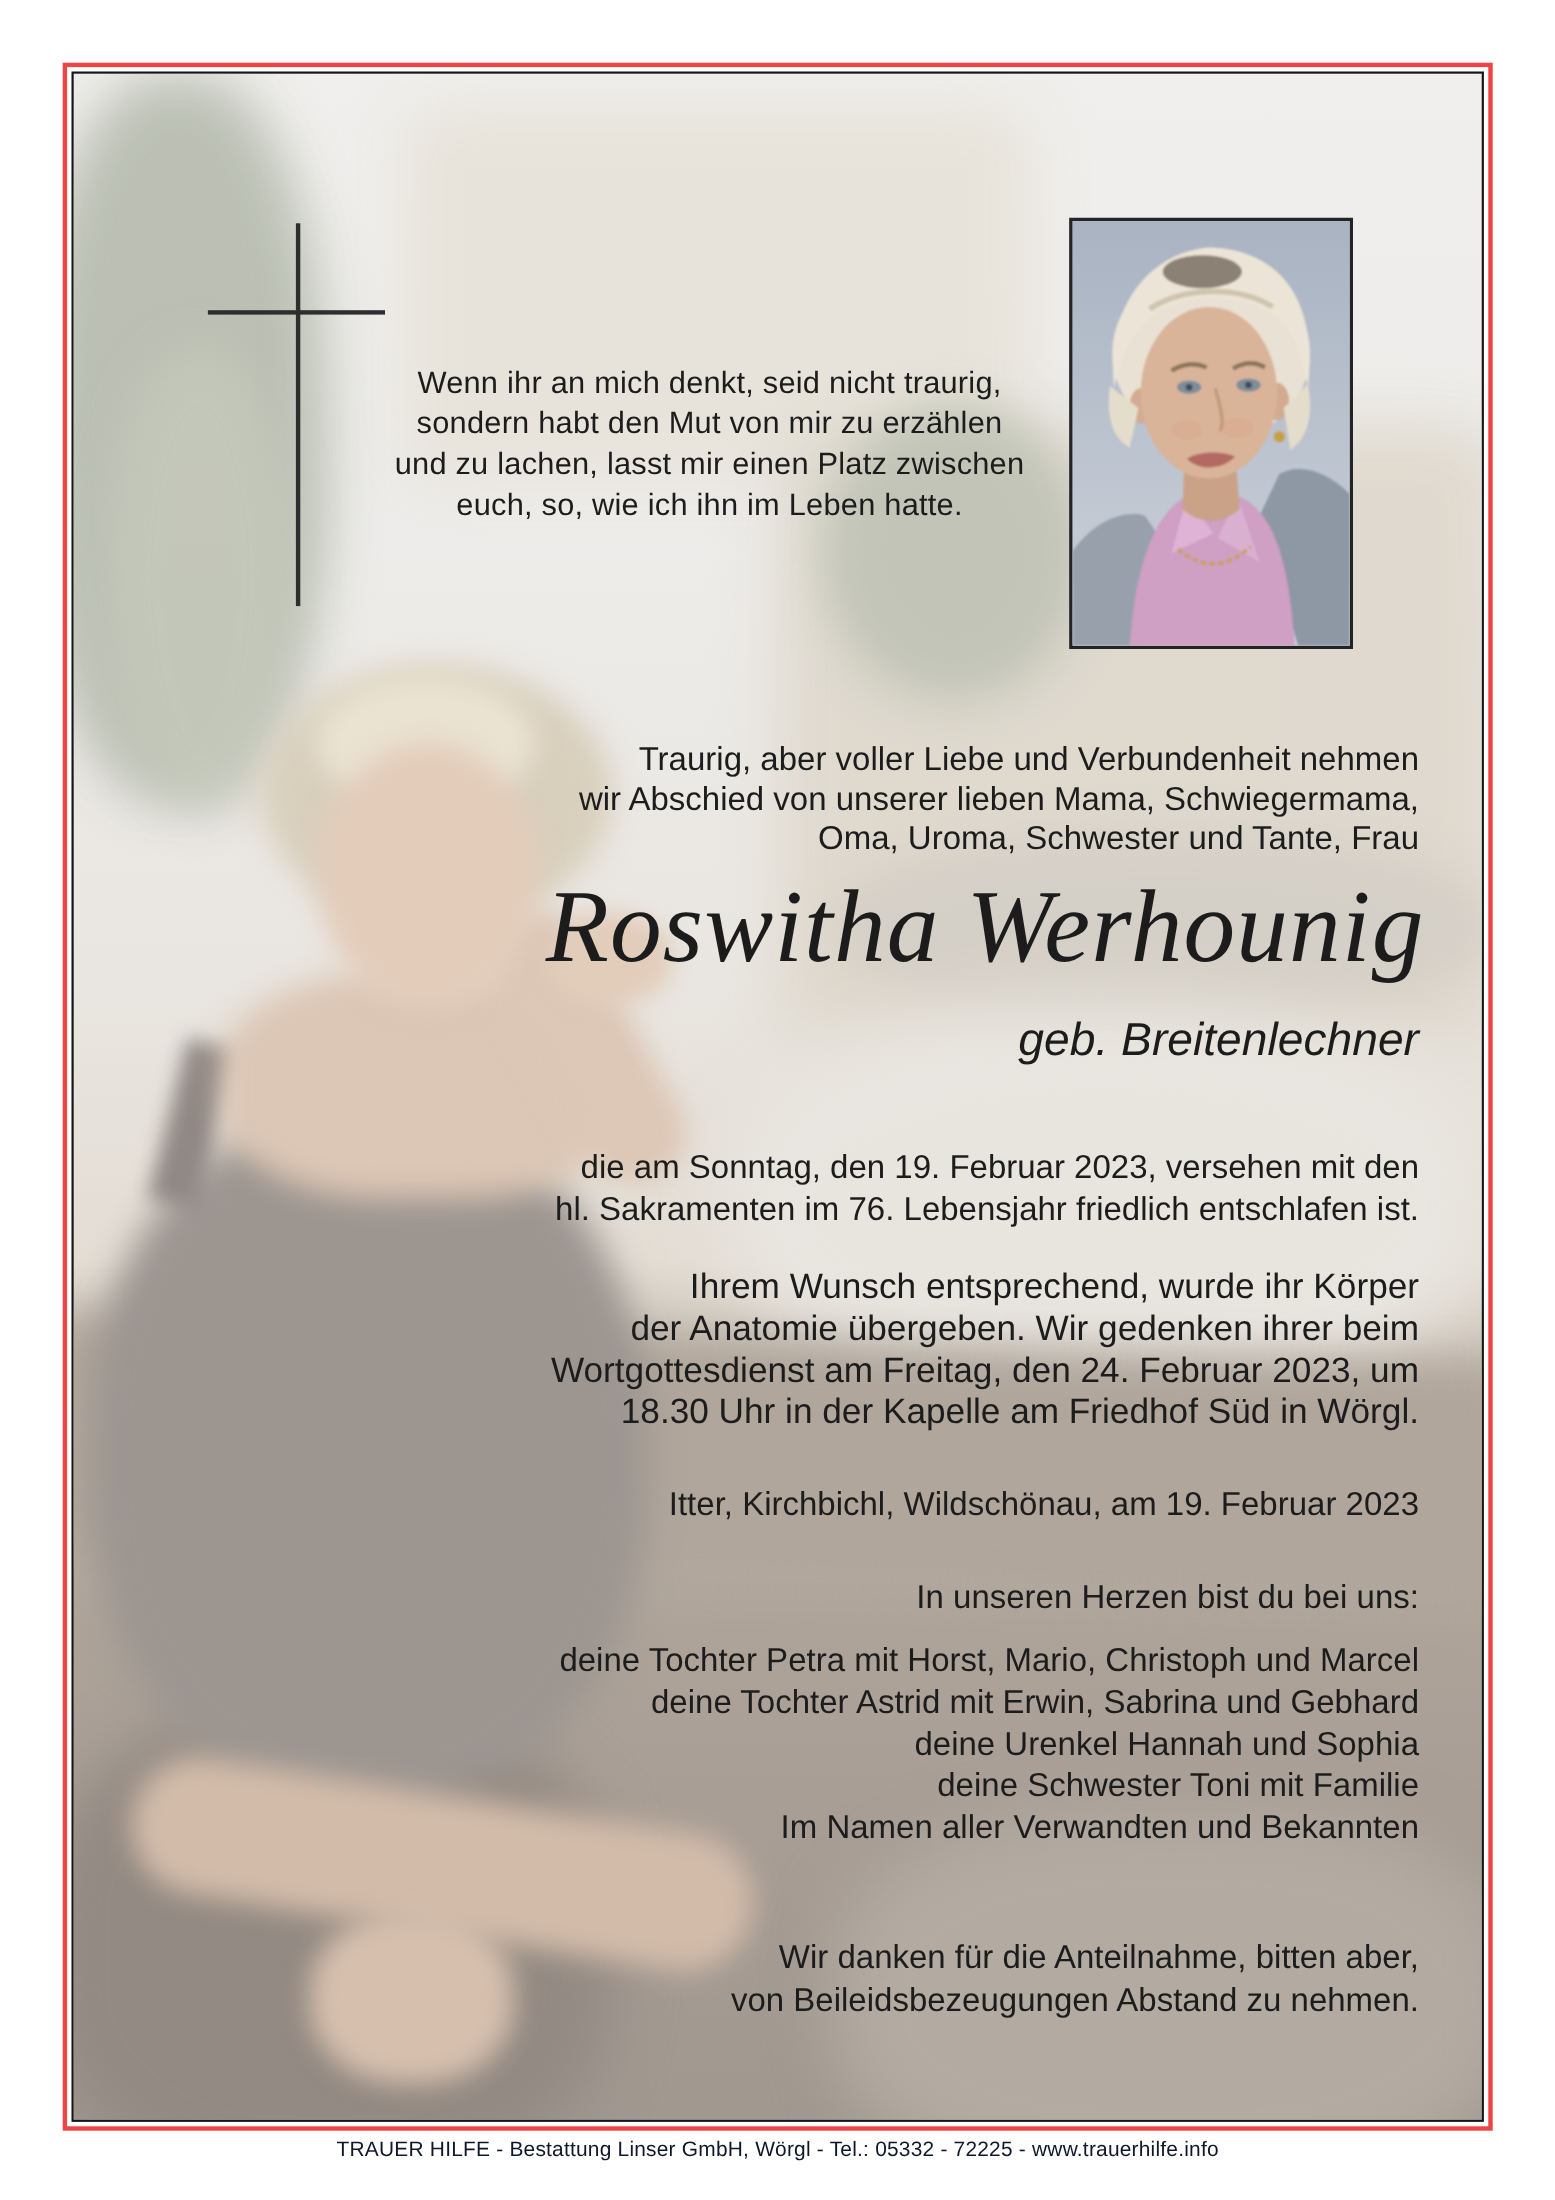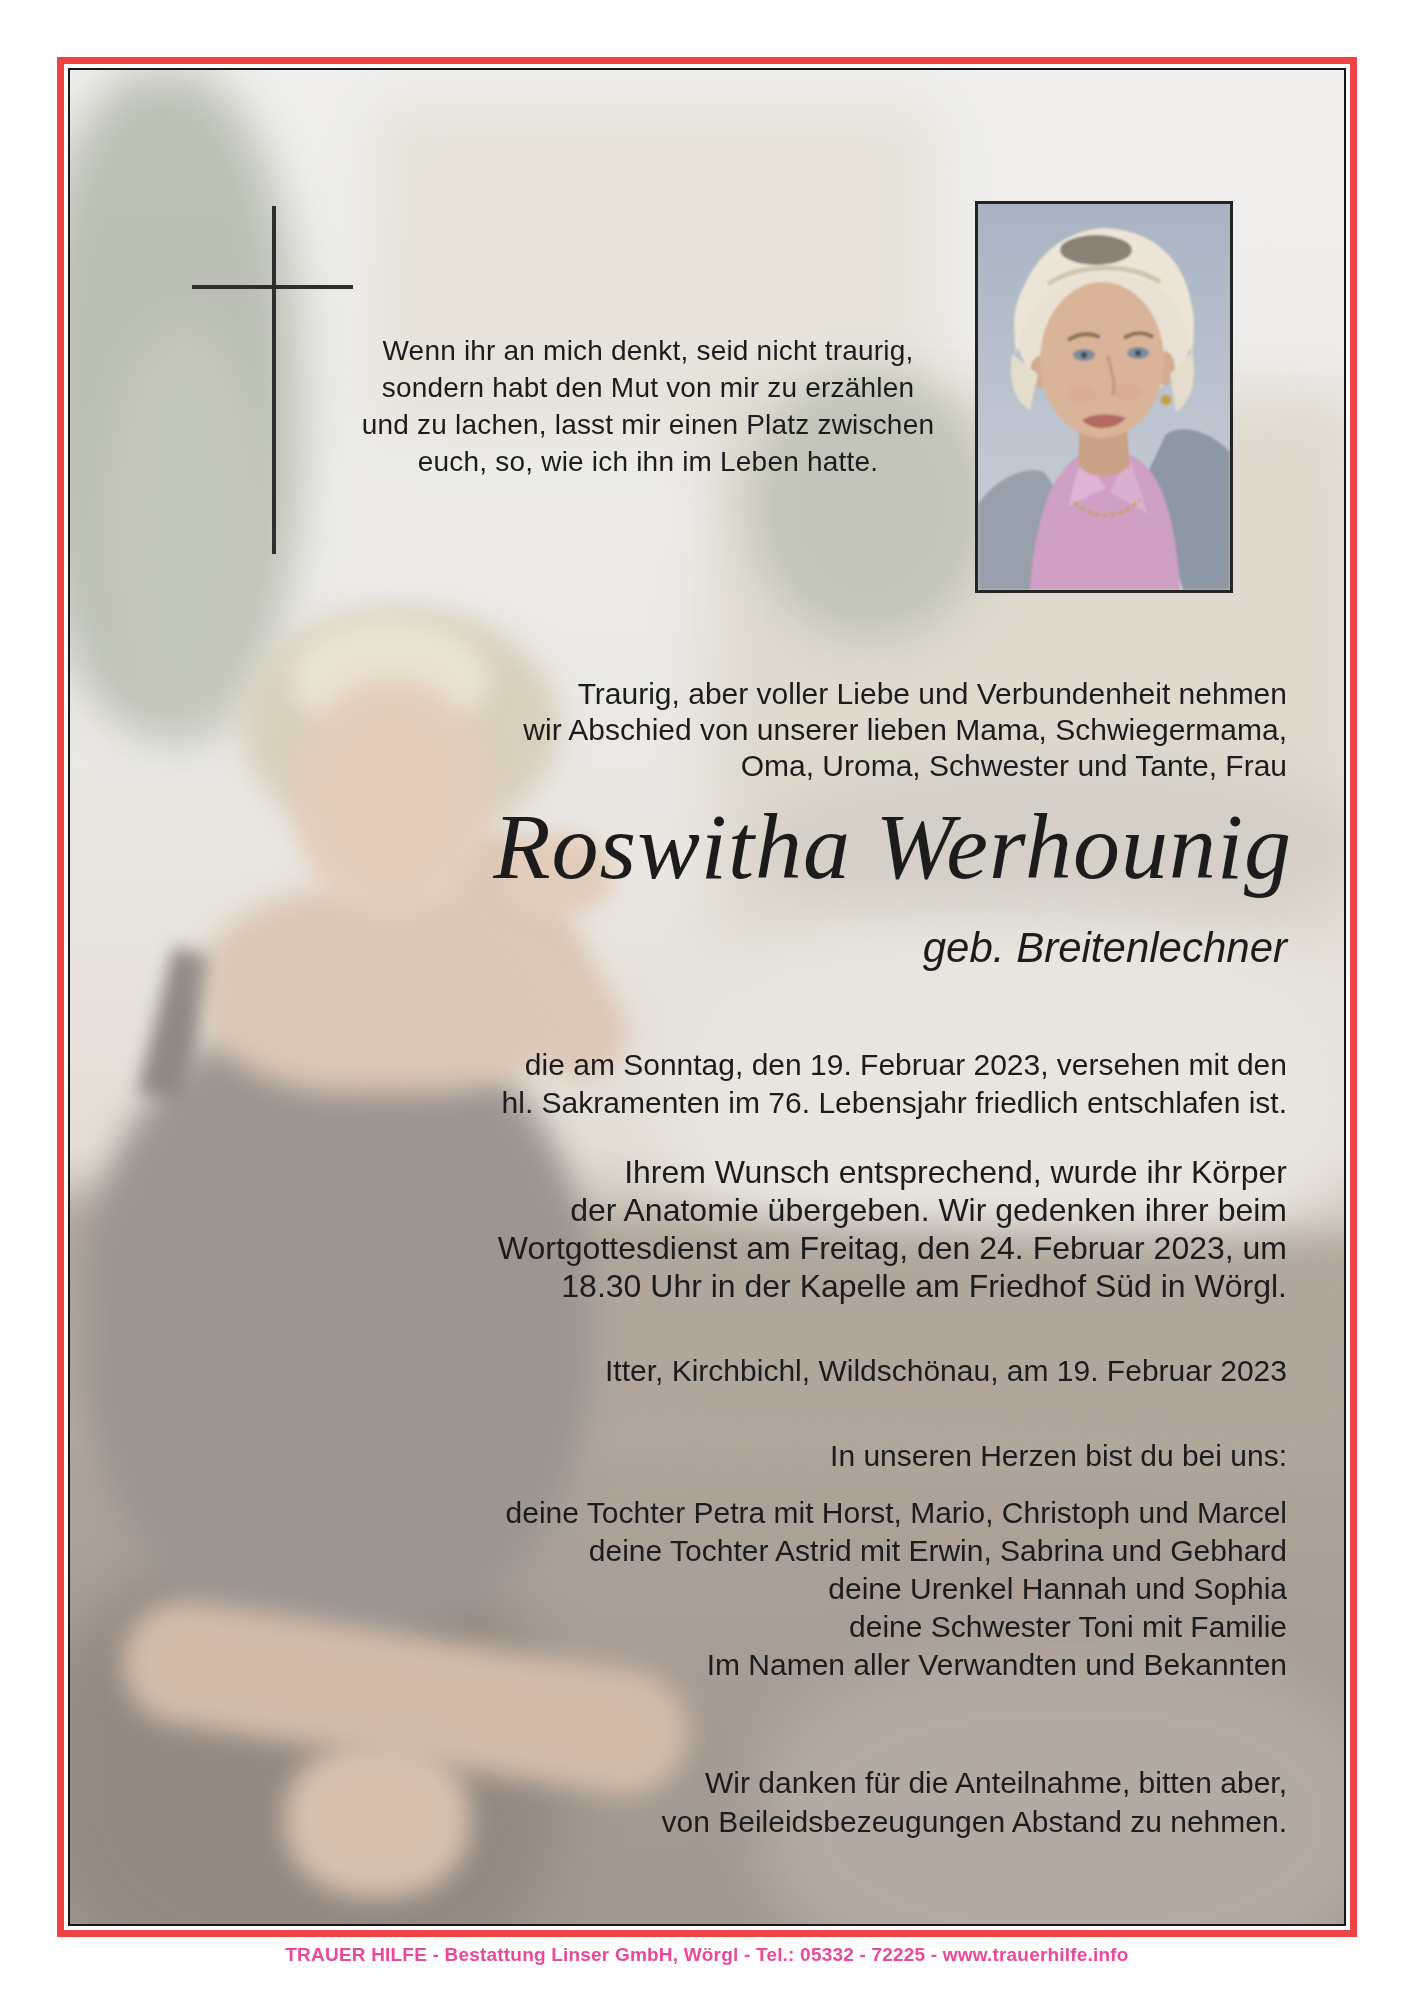--- a/index.html
+++ b/index.html
@@ -3,21 +3,21 @@
 <meta charset="utf-8">
 <title>Parte</title>
 <style>
   html,body{margin:0;padding:0;background:#ffffff;}
   body{width:1414px;height:2000px;position:relative;overflow:hidden;
        font-family:"Liberation Sans",sans-serif;color:#1c1c1c;}
   .page{position:absolute;inset:0;background:#ffffff;}
 
   
   .frame{position:absolute;left:57px;top:57px;width:1300px;height:1880px;
-         border:7px solid #ef4444;padding:4px;box-sizing:border-box;background:#ffffff;}
+         border:4px solid #ef4444;padding:4px;box-sizing:border-box;background:#ffffff;}
   .inner{position:relative;width:100%;height:100%;box-sizing:border-box;
          border:2px solid #161616;overflow:hidden;
          background:linear-gradient(180deg,#f0efed 0%,#edecea 22%,#eae7e2 42%,
                     #e3ddd4 58%,#c6bcb1 64%,#ada399 76%,#a59b93 90%,#a19890 100%);}
 
   
   .bg{position:absolute;inset:0;z-index:1;}
   .bg div{position:absolute;}
   .foliage1{left:-40px;top:0;width:270px;height:660px;background:#b6bbae;border-radius:45%;filter:blur(24px);opacity:.9;}
   .foliage2{left:30px;top:250px;width:170px;height:420px;background:#c5c9bb;border-radius:50%;filter:blur(22px);opacity:.8;}
@@ -59,21 +59,21 @@
         font-weight:normal;font-size:94px;line-height:100px;letter-spacing:1px;margin:0;}
   .maiden{top:838px;font-size:42px;line-height:46px;font-style:italic;}
   .death{top:959px;font-size:30px;line-height:38px;text-align:right;}
   .service{top:1066px;font-size:32px;line-height:38px;}
   .dateline{top:1266px;font-size:30px;line-height:36px;}
   .hearts{top:1351px;font-size:30px;line-height:36px;}
   .family{top:1407px;font-size:30px;line-height:38px;}
   .thanks{top:1676px;font-size:30px;line-height:39px;}
 
   .footer{position:absolute;left:0;right:0;top:1944px;text-align:center;
-          font-size:19px;font-weight:bold;letter-spacing:.2px;color:#ec4899;}
+          font-size:19px;font-weight:normal;letter-spacing:.2px;color:#0f172a;}
 </style>
 </head>
 <body>
 
 <div class="page">
 
   <div class="frame">
     <div class="inner">
 
       <div class="bg">

